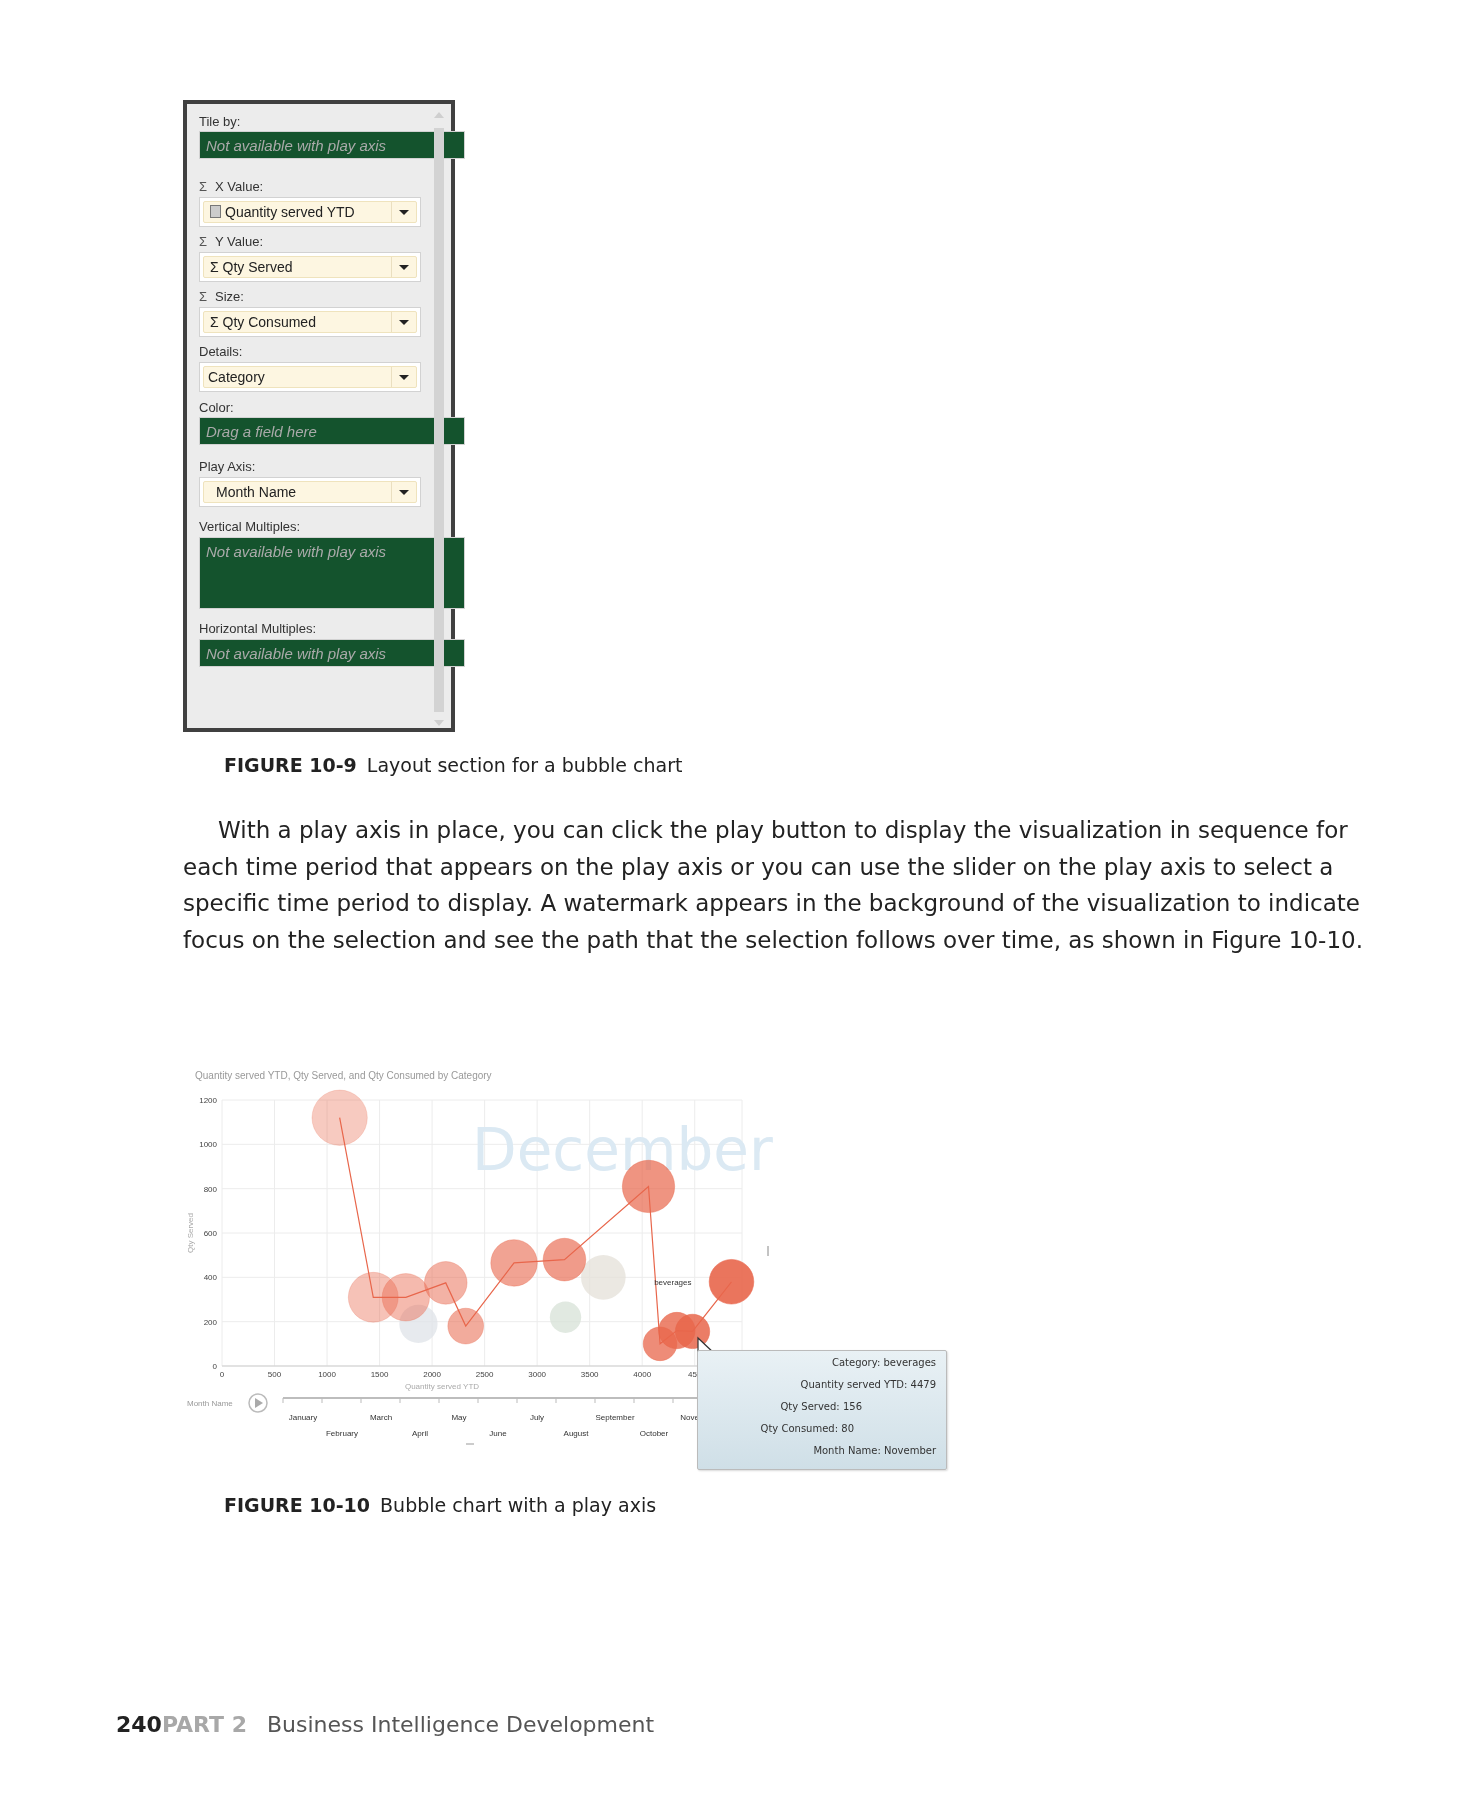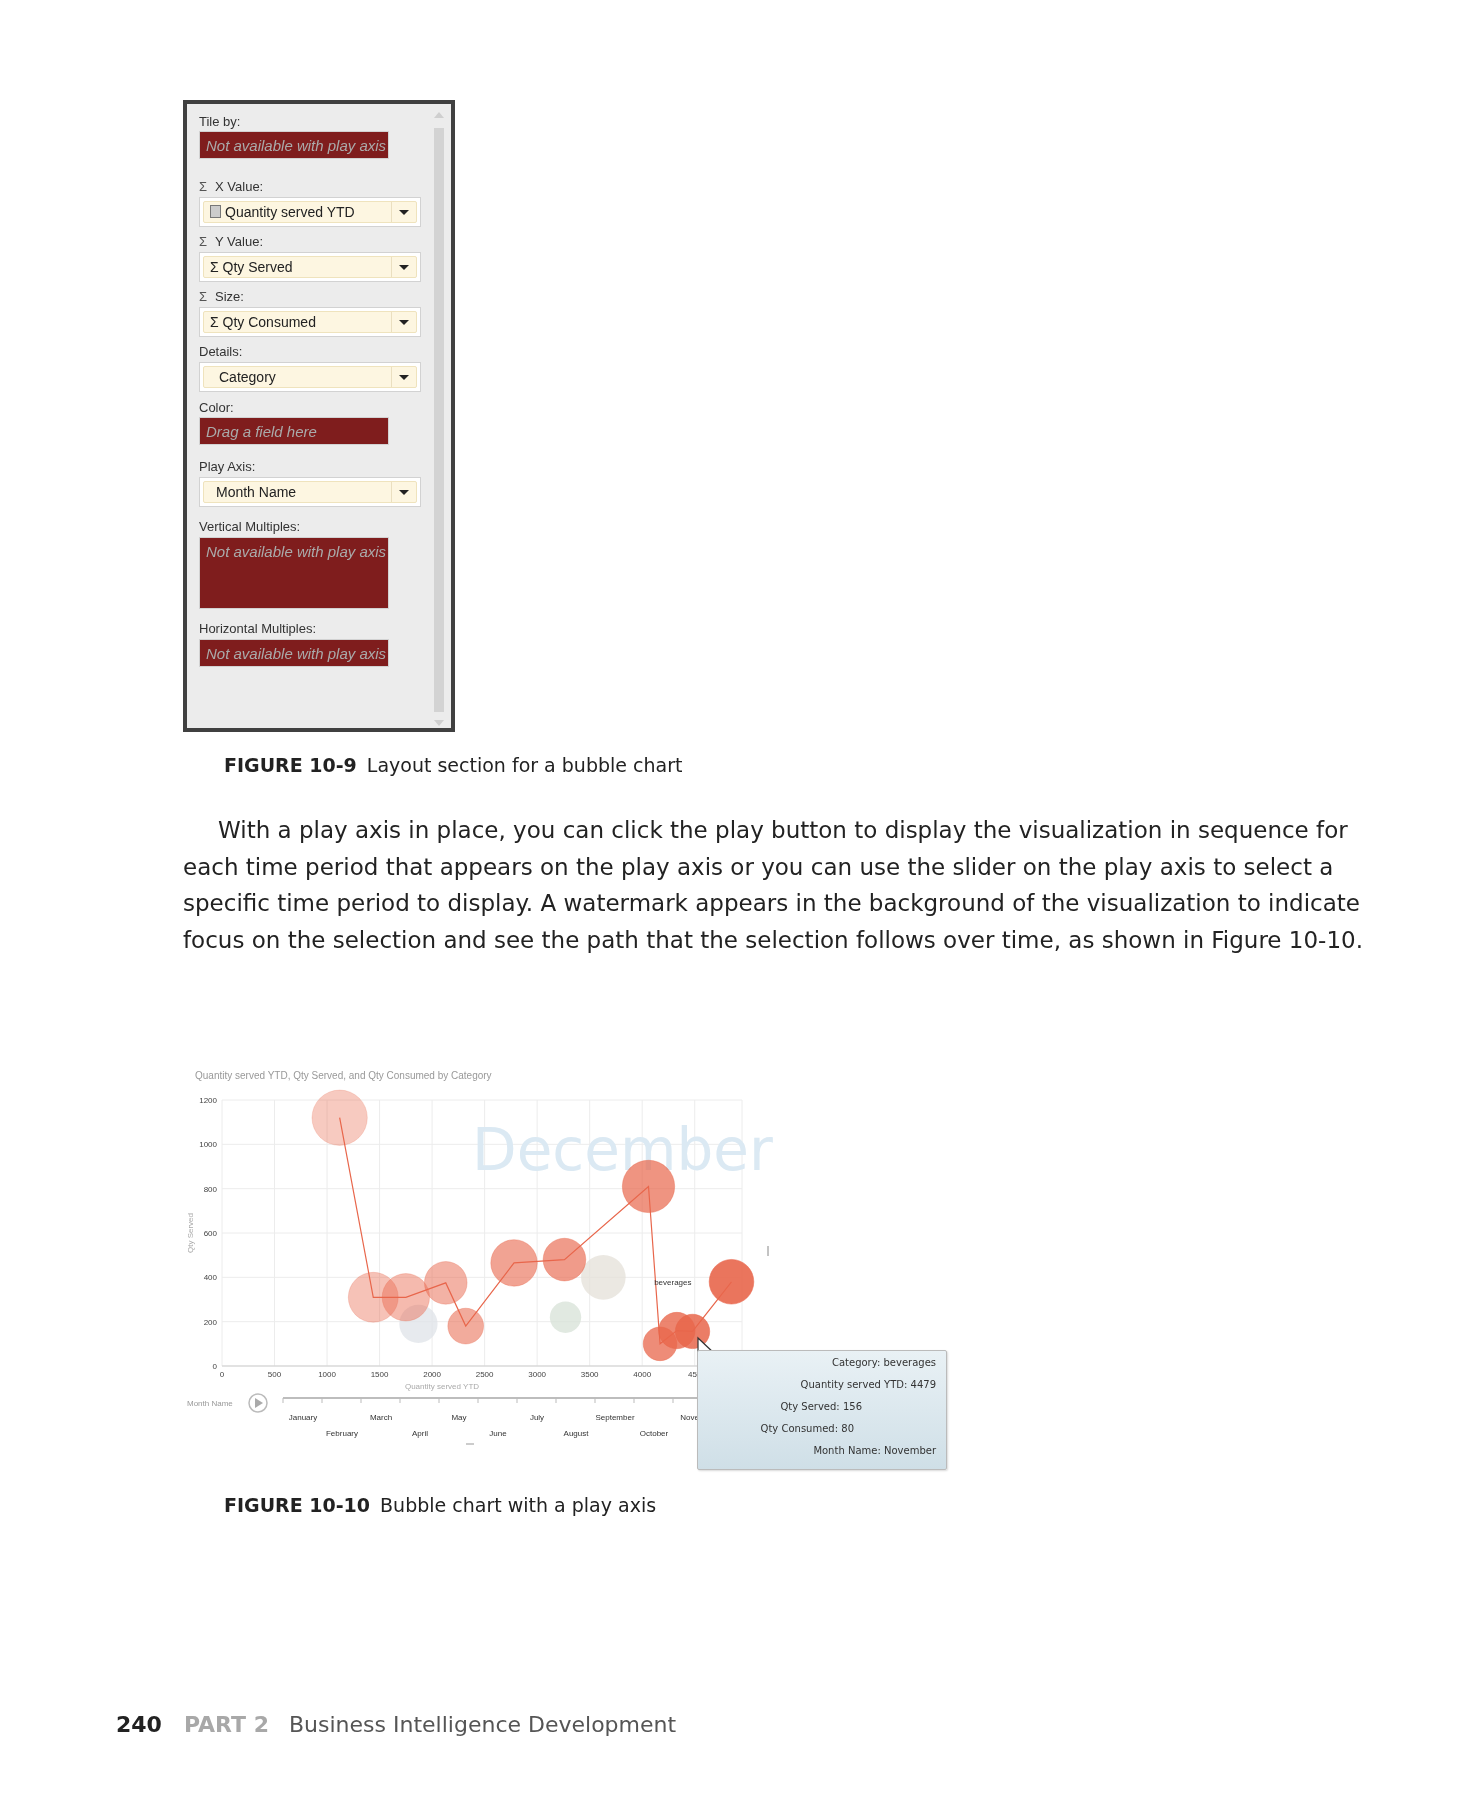--- a/index.html
+++ b/index.html
@@ -2,42 +2,42 @@
 <html><head>
 <meta charset="utf-8">
 <style>
   html,body{margin:0;padding:0;background:#fff;}
   body{width:1475px;height:1800px;position:relative;overflow:hidden;font-family:"DejaVu Sans","Liberation Sans",sans-serif;color:#222;}
   .abs{position:absolute;}
   
   #panel{left:183px;top:100px;width:272px;height:632px;background:#ececec;border:4px solid #404040;box-sizing:border-box;}
   .plabel{position:absolute;left:12px;font-size:13px;color:#333;font-family:"Liberation Sans",sans-serif;}
   .plabel .sig{margin-right:8px;color:#555;}
-  .pbox{position:absolute;left:12px;width:190px;height:28px;background:#7f1d1d;border:1px solid #d2d2d2;box-sizing:border-box;}
+  .pbox{position:absolute;left:12px;width:266px;height:28px;background:#14532d;border:1px solid #d2d2d2;box-sizing:border-box;}
   .pbox .ph{position:absolute;left:6px;top:5px;font-style:italic;color:#aaa;font-size:15px;font-family:"Liberation Sans",sans-serif;}
   .pfield{position:absolute;left:12px;width:222px;height:30px;background:#fff;border:1px solid #d2d2d2;box-sizing:border-box;padding:3px;}
   .pfield .inner{position:relative;height:22px;background:#fdf6e1;border:1px solid #efe3bd;border-radius:2px;box-sizing:border-box;}
   .pfield .ftxt{position:absolute;left:6px;top:2px;font-size:14px;color:#222;font-family:"Liberation Sans",sans-serif;}
   .pfield .ddl{position:absolute;right:0;top:0;width:24px;height:20px;border-left:1px solid #eadfc0;}
   .pfield .ddl::after{content:"";position:absolute;left:7px;top:8px;border-left:5px solid transparent;border-right:5px solid transparent;border-top:5px solid #222;}
   #scrollbar{position:absolute;right:6px;top:8px;width:12px;height:614px;}
   #scroll-up{position:absolute;left:1px;top:0;border-left:5px solid transparent;border-right:5px solid transparent;border-bottom:6px solid #cfcfcf;}
   #scroll-thumb{position:absolute;left:1px;top:16px;width:10px;height:584px;background:#d3d3d3;}
   #scroll-down{position:absolute;left:1px;bottom:0;border-left:5px solid transparent;border-right:5px solid transparent;border-top:6px solid #cfcfcf;}
   .caption{font-family:"DejaVu Sans",sans-serif;font-size:19px;color:#222;}
   .caption b{font-weight:bold;margin-right:10px;margin-left:41px;}
   #para{left:183px;top:812px;width:1150px;font-size:23px;line-height:36.5px;color:#222;font-family:"DejaVu Sans",sans-serif;}
   #para span{display:block;white-space:nowrap;}
   #para span.first{text-indent:35px;}
   #chart-title{left:195px;top:1070px;font-size:10px;color:#999;font-family:"Liberation Sans",sans-serif;}
   #tooltip{left:697px;top:1350px;width:250px;height:120px;border:1px solid #bbb;border-radius:2px;background:linear-gradient(#e9f1f5,#cfdfe7);box-sizing:border-box;box-shadow:1px 1px 2px rgba(0,0,0,.15);}
   #tooltip .row{position:absolute;right:10px;font-size:10px;color:#333;font-family:"DejaVu Sans",sans-serif;white-space:nowrap;}
   #footer{left:116px;top:1712px;font-family:"DejaVu Sans",sans-serif;font-size:22px;}
   #footer .pg{font-weight:bold;color:#222;}
-  #footer .part{color:#a8a8a8;font-weight:bold;margin-left:22px;}
+  #footer .part{color:#a8a8a8;font-weight:bold;}
   #footer .title{color:#555;margin-left:20px;}
 </style>
 </head>
 <body>
 
 <div id="panel" class="abs">
   <div class="plabel" style="top:10px">Tile by:</div>
   <div class="pbox" style="top:27px">
     <span class="ph">Not available with play axis</span>
   </div>
@@ -62,21 +62,21 @@
   <div class="pfield" style="top:203px">
     <div class="inner">
       <span class="ftxt">Σ Qty Consumed</span>
       <span class="ddl"></span>
     </div>
   </div>
 
   <div class="plabel" style="top:240px">Details:</div>
   <div class="pfield" style="top:258px">
     <div class="inner">
-      <span class="ftxt" style="left:15px">Category</span>
+      <span class="ftxt" style="left:4px">Category</span>
       <span class="ddl"></span>
     </div>
   </div>
 
   <div class="plabel" style="top:296px">Color:</div>
   <div class="pbox" style="top:313px">
     <span class="ph">Drag a field here</span>
   </div>
 
   <div class="plabel" style="top:355px">Play Axis:</div>

